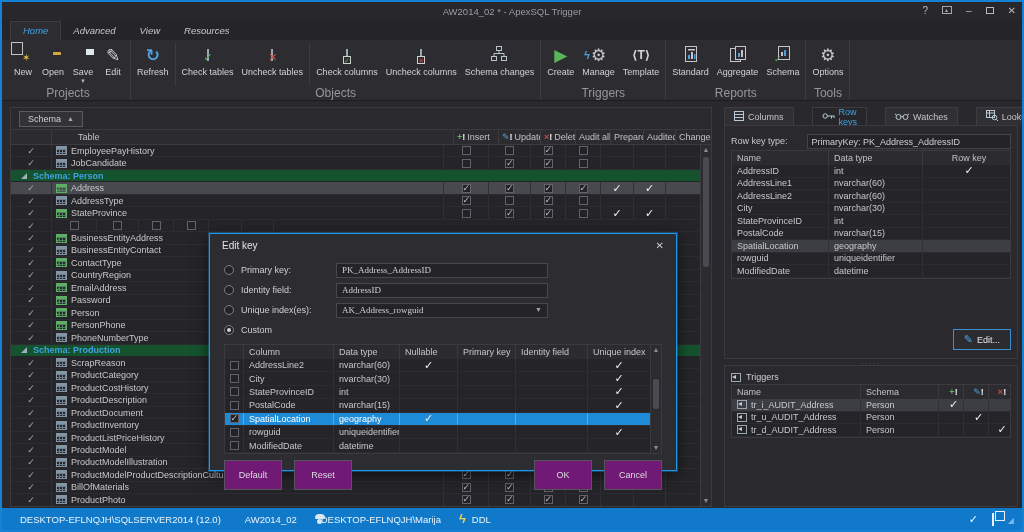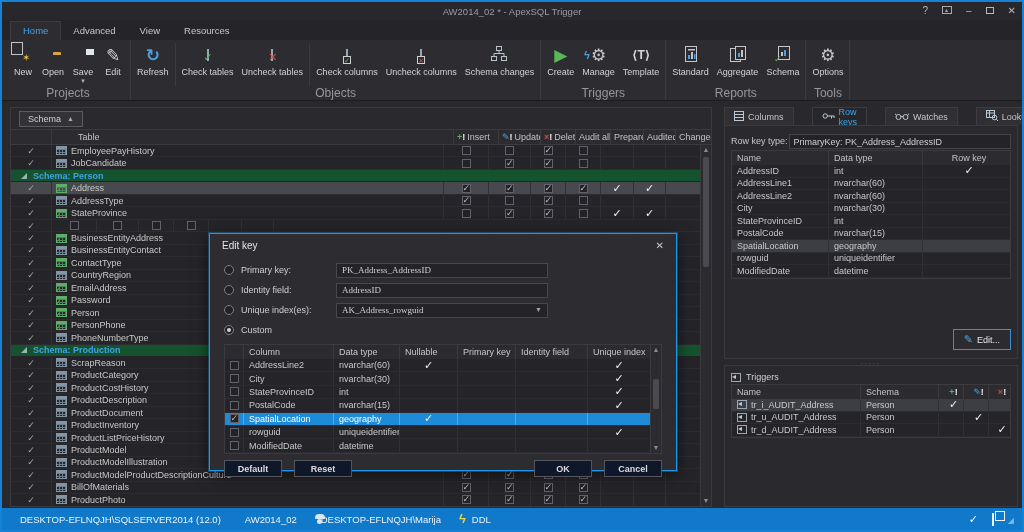--- a/index.html
+++ b/index.html
@@ -13,21 +13,21 @@
   .titlebar { position:absolute; left:0; right:0; top:0; height:18px; background:#28282c;
     display:flex; align-items:center; justify-content:center; color:#9a9aa2; font-size:9.5px; }
   .wctrls { position:absolute; right:6px; top:0; height:18px; display:flex; align-items:center; gap:14px; color:#b8b8bc; }
   .wctrl { cursor:default; font-size:10px; line-height:10px; }
   .ic-pin { width:10px; height:8px; border:1px solid #a8a8ae; position:relative; display:inline-block; }
   .ic-pin::after { content:"▴"; position:absolute; left:2px; top:-2px; font-size:6px; color:#a8a8ae; }
   .ic-max { width:8px; height:7px; border:1px solid #b8b8bc; display:inline-block; }
   
   .tabstrip { position:absolute; left:0; right:0; top:18px; height:20px; background:#252529;
     display:flex; align-items:flex-end; padding-left:8px; }
-  .rtab { padding:3px 12px 4px; color:#c8c8c8; font-size:9.5px; }
+  .rtab { padding:3px 12px 4px; color:#c8c8c8; font-size:9.5px;font-style:italic; }
   .rtab.active { color:#41a1e4; background:#2d2d31; border:1px solid #3c3c41; border-bottom:none; }
   
   .ribbon { position:absolute; left:0; right:0; top:38px; height:61px; background:#2d2d31;
     border-bottom:1px solid #1d1d20; display:flex; align-items:stretch; padding-left:4px; }
   .rgroup { display:flex; flex-direction:column; border-right:1px solid #3b3b40; padding:1px 2px 0; }
   .rbits { flex:1; display:flex; align-items:stretch; }
   .glabel { height:12px; text-align:center; color:#96969c; font-size:12px; line-height:11px; }
   .rbtn { display:flex; flex-direction:column; align-items:center; justify-content:flex-start;
     padding:3px 4px 0; min-width:30px; border-radius:2px; }
   .ric { height:22px; display:flex; align-items:center; justify-content:center; }
@@ -94,21 +94,21 @@
   .vsb .ar { position:absolute; left:0; right:0; height:10px; text-align:center; color:#8a8a92; font-size:7px; line-height:10px; }
   .vsb .ar.up { top:0; } .vsb .ar.dn { bottom:0; }
   .vsb .th { position:absolute; left:2px; right:2px; background:#4a4a50; border-radius:2px; }
   
   .rpanel { position:absolute; left:722px; top:105px; width:294px; height:400px; display:flex; flex-direction:column; }
   .rtabs { height:18px; display:flex; gap:18px; }
   .ptab { display:flex; align-items:center; gap:4px; padding:0 9px; background:#2f2f34; border:1px solid #3c3c41;
     border-bottom:none; color:#c4c4c8; font-size:9px; }
   .ptab.active { background:#27272b; color:#3fa2e4; }
   .keypanel { border:1px solid #3a3a3f; background:#2a2a2e; height:234px; position:relative; padding:6px 6px 0; }
-  .rkrow { display:flex; align-items:center; gap:1px; height:18px; }
+  .rkrow { display:flex; align-items:center; gap:19px; height:18px; }
   .rkfield { flex:1; height:15px; background:#242428; border:1px solid #434348; color:#cfcfd3; padding:1px 4px; line-height:12px; }
   .rgrid { border:1px solid #3a3a3f; background:#252529; }
   .rghead { height:14px; display:flex; background:#2c2c30; color:#c2c2c6; align-items:center; }
   .rgh { padding-left:5px; border-left:1px solid #3a3a3f; height:100%; display:flex; align-items:center; }
   .rgh:first-child { border-left:none; }
   .rrow { display:flex; height:12.5px; border-bottom:1px solid #2c2c30; align-items:stretch; }
   .rrow.hl { background:#3c3e43; }
   .rcell { display:flex; align-items:center; padding-left:5px; border-left:1px solid #303035; overflow:hidden; }
   .rcell:first-child { border-left:none; }
   .w-n { width:96px; } .w-d { width:94px; } .w-k { flex:1; justify-content:center; }
@@ -158,22 +158,22 @@
   .mgh:first-child { border-left:none; }
   .m-ck { width:18px; justify-content:center; } .m-col { width:90px; } .m-dt { width:66px; }
   .m-nl { width:58px; } .m-pk { width:58px; } .m-if { width:72px; } .m-ui { flex:1; }
   .mrow2 { display:flex; height:13.4px; border-bottom:1px solid #2c2c30; align-items:stretch; width:calc(100% - 11px); }
   .mrow2.sel { background:#1e8bd8; color:#fff; }
   .mcell { display:flex; align-items:center; padding-left:5px; border-left:1px solid #303035; overflow:hidden; }
   .mcell:first-child { border-left:none; justify-content:center; padding-left:0; }
   .mrow2.sel .mcell { border-left-color:rgba(255,255,255,.25); }
   .ckc { justify-content:center; padding-left:0 !important; }
   .mbtns { display:flex; align-items:center; margin-top:6px; gap:12px; }
-  .btn { min-width:58px; height:17px; background:#0f172a; border:1px solid #55555c; color:#dcdce0;
-    display:flex; align-items:center; justify-content:center; font-size:9px;font-weight:bold; }
+  .btn { min-width:58px; height:30px; background:#701a75; border:1px solid #55555c; color:#dcdce0;
+    display:flex; align-items:center; justify-content:center; font-size:9px; }
   .sp { flex:1; }
   .pencil { color:#4da0dc; font-size:11px; }
 </style>
 </head>
 <body>
 
 <div class="titlebar">
   <span>AW2014_02 * - ApexSQL Trigger</span>
   <div class="wctrls">
     <span class="wctrl">?</span>

